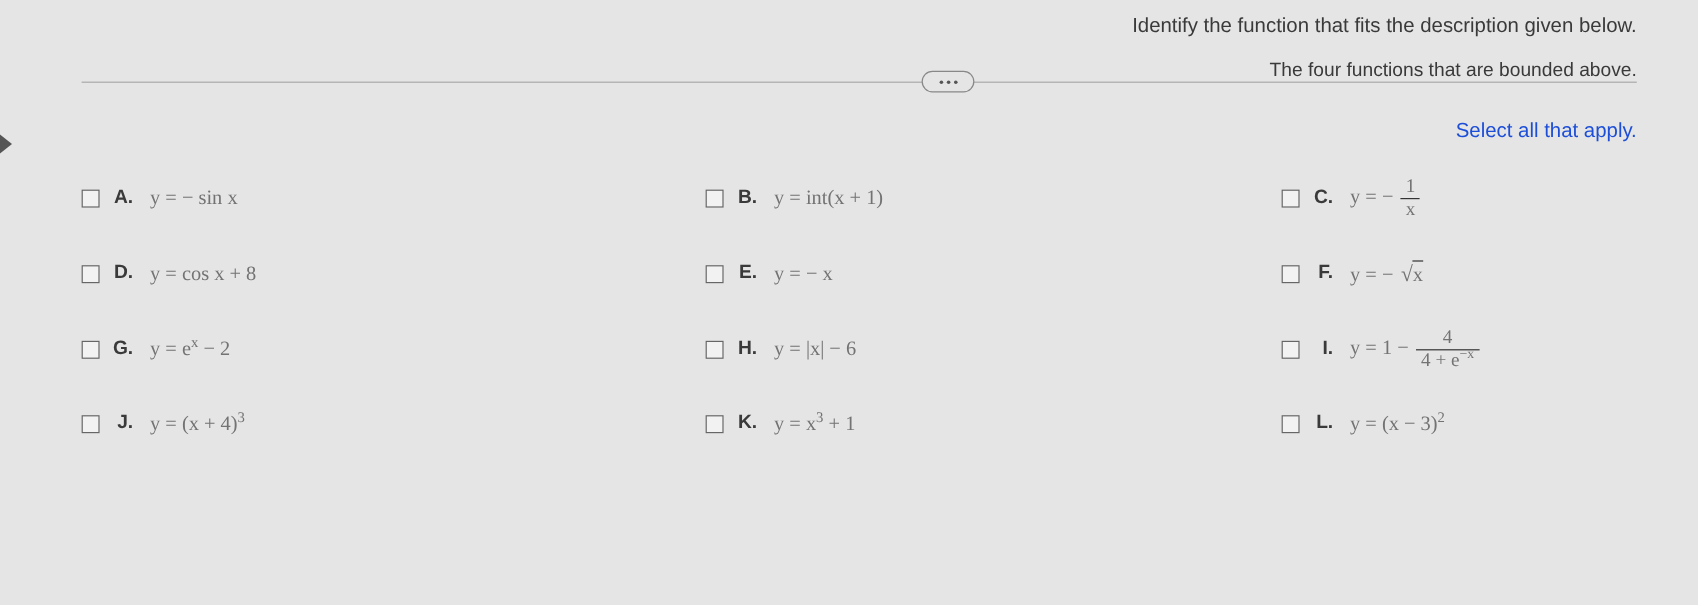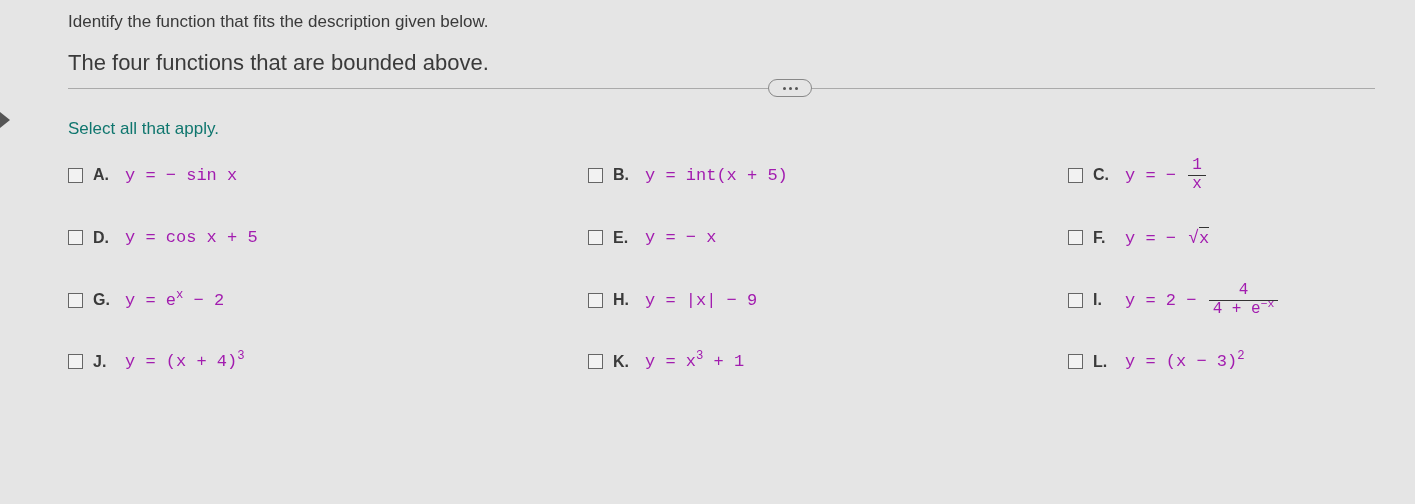--- a/index.html
+++ b/index.html
@@ -14,31 +14,31 @@
       position: absolute;
       left: 0;
       top: 112px;
       width: 0;
       height: 0;
       border-left: 10px solid #555;
       border-top: 8px solid transparent;
       border-bottom: 8px solid transparent;
     }
     .content {
-      padding: 12px 40px 20px 68px;
+      padding: 12px 51px 20px 68px;
       color: #333;
+      text-align: right;
     }
     .instruction-1 {
       font-size: 17px;
       margin-bottom: 18px;
       color: #3a3a3a;
     }
     .instruction-2 {
-      font-size: 22px;
-      margin-bottom: 12px;
+      font-size: 16px;
       color: #3a3a3a;
     }
     .divider-wrap {
       position: relative;
       margin-bottom: 30px;
     }
     .divider {
       border: none;
       border-top: 1px solid #aaa;
       width: 100%;
@@ -58,22 +58,22 @@
       gap: 3px;
     }
     .ellipsis-pill span {
       width: 3px;
       height: 3px;
       background: #555;
       border-radius: 50%;
     }
     .select-text {
       font-size: 17px;
-      margin-bottom: 18px;
-      color: #0f766e;
+      margin-bottom: 28px;
+      color: #1d4ed8;
     }
     .options-grid {
       display: grid;
       grid-template-columns: 520px 480px 360px;
       row-gap: 34px;
     }
     .option {
       display: flex;
       align-items: center;
       gap: 10px;
@@ -88,22 +88,22 @@
     }
     .letter {
       font-weight: bold;
       font-size: 16px;
       color: #3a3a3a;
       margin-right: 4px;
       min-width: 18px;
     }
     .formula {
       font-size: 17px;
-      color: #a21caf;
-      font-family: Liberation Mono, monospace;
+      color: #737373;
+      font-family: Liberation Serif, serif;
       white-space: nowrap;
     }
     .frac {
       display: inline-flex;
       flex-direction: column;
       align-items: center;
       vertical-align: middle;
       font-size: 16px;
       line-height: 1.1;
       margin: 0 2px;
@@ -149,39 +149,39 @@
 
     <div class="option">
       <div class="checkbox"></div>
       <span class="letter">A.</span>
       <span class="formula">y = − sin x</span>
     </div>
 
     <div class="option">
       <div class="checkbox"></div>
       <span class="letter">B.</span>
-      <span class="formula">y = int(x + 5)</span>
+      <span class="formula">y = int(x + 1)</span>
     </div>
 
     <div class="option">
       <div class="checkbox"></div>
       <span class="letter">C.</span>
       <span class="formula">
         <span>y = −</span>
         <span class="frac">
           <span class="num">1</span>
           <span class="den">x</span>
         </span>
       </span>
     </div>
 
     <div class="option">
       <div class="checkbox"></div>
       <span class="letter">D.</span>
-      <span class="formula">y = cos x + 5</span>
+      <span class="formula">y = cos x + 8</span>
     </div>
 
     <div class="option">
       <div class="checkbox"></div>
       <span class="letter">E.</span>
       <span class="formula">y = − x</span>
     </div>
 
     <div class="option">
       <div class="checkbox"></div>
@@ -195,28 +195,28 @@
       <div class="checkbox"></div>
       <span class="letter">G.</span>
       <span class="formula">
         <span>y = e</span><sup>x</sup><span> − 2</span>
       </span>
     </div>
 
     <div class="option">
       <div class="checkbox"></div>
       <span class="letter">H.</span>
-      <span class="formula">y = |x| − 9</span>
+      <span class="formula">y = |x| − 6</span>
     </div>
 
     <div class="option">
       <div class="checkbox"></div>
       <span class="letter">I.</span>
       <span class="formula">
-        <span>y = 2 − </span>
+        <span>y = 1 − </span>
         <span class="frac">
           <span class="num">4</span>
           <span class="den"><span>4 + e</span><sup>−x</sup></span>
         </span>
       </span>
     </div>
 
     <div class="option">
       <div class="checkbox"></div>
       <span class="letter">J.</span>

